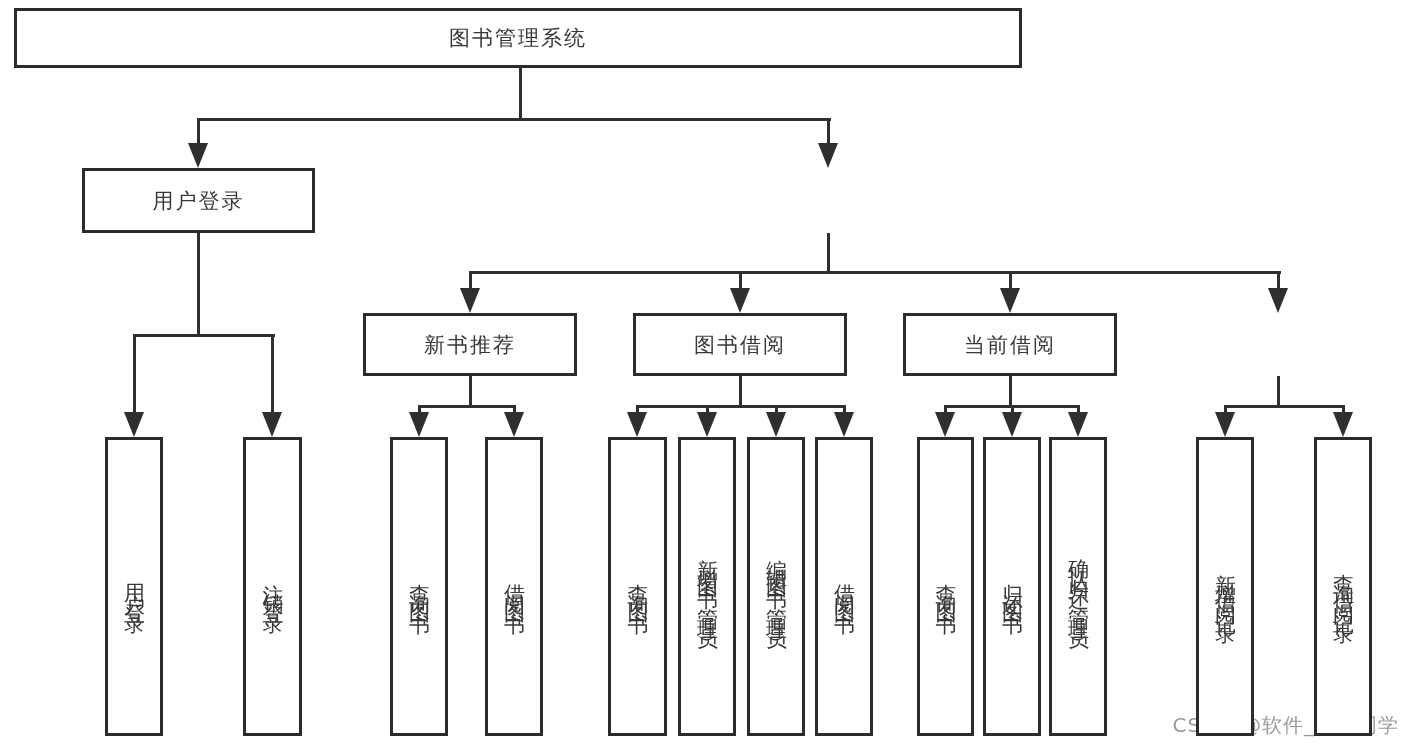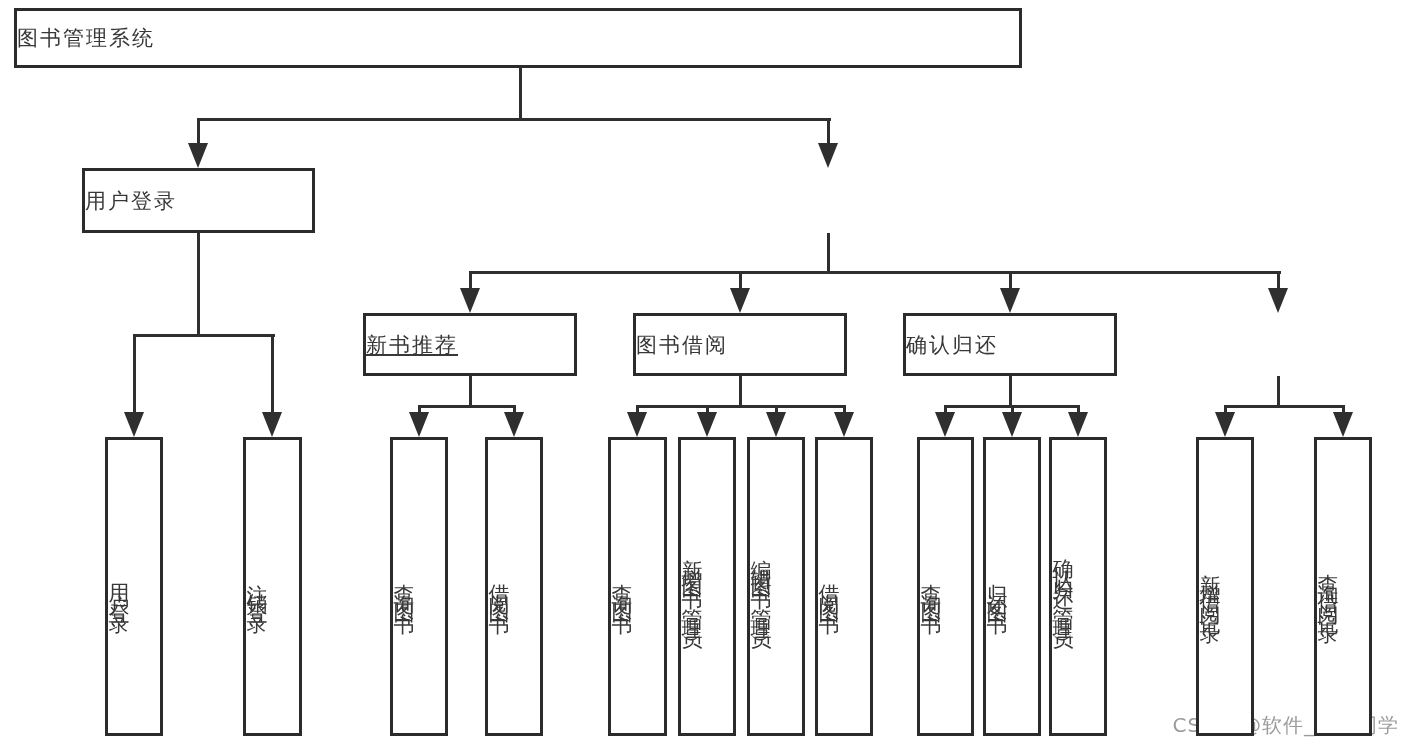--- a/index.html
+++ b/index.html
@@ -15,21 +15,21 @@
     background: #ffffff;
     overflow: hidden;
   }
   .node {
     position: absolute;
     box-sizing: border-box;
     border: 3px solid #2b2b2b;
     background: #ffffff;
     display: flex;
     align-items: center;
-    justify-content: flex-start;
+    justify-content: center;
     color: #383838;
   }
   .node .lbl {
     font-size: 21px;
     letter-spacing: 2px;
     white-space: nowrap;
     color: #383838;
   }
   .node.vertical .lbl {
     writing-mode: vertical-rl;
@@ -115,28 +115,28 @@
     <div class="arrow" style="left: 1002px; top: 412px; border-top-color: rgb(47, 47, 47);"></div>
     <div class="arrow" style="left: 1068px; top: 412px; border-top-color: rgb(47, 47, 47);"></div>
     <div class="arrow" style="left: 1215px; top: 412px; border-top-color: rgb(47, 47, 47);"></div>
     <div class="arrow" style="left: 1333px; top: 412px; border-top-color: rgb(47, 47, 47);"></div>
     <div class="node" style="left: 14px; top: 8px; width: 1008px; height: 60px; border-color: rgb(43, 43, 43);">
       <span class="lbl">图书管理系统</span>
     </div>
     <div class="node" style="left: 82px; top: 168px; width: 233px; height: 65px; border-color: rgb(43, 43, 43);">
       <span class="lbl">用户登录</span>
     </div>
-    <div class="node" style="left: 363px; top: 313px; width: 214px; height: 63px; border-color: rgb(43, 43, 43); text-decoration: underline;">
+    <div class="node" style="left: 363px; top: 313px; width: 214px; height: 63px; border-color: rgb(43, 43, 43);">
       <span class="lbl">新书推荐</span>
     </div>
     <div class="node" style="left: 633px; top: 313px; width: 214px; height: 63px; border-color: rgb(43, 43, 43);">
       <span class="lbl">图书借阅</span>
     </div>
     <div class="node" style="left: 903px; top: 313px; width: 214px; height: 63px; border-color: rgb(43, 43, 43);">
-      <span class="lbl">确认归还</span>
+      <span class="lbl">当前借阅</span>
     </div>
     <div class="node vertical" style="left: 105px; top: 437px; width: 58px; height: 299px; border-color: rgb(43, 43, 43);">
       <span class="lbl">用户登录</span>
     </div>
     <div class="node vertical" style="left: 243px; top: 437px; width: 59px; height: 299px; border-color: rgb(43, 43, 43);">
       <span class="lbl">注销登录</span>
     </div>
     <div class="node vertical" style="left: 390px; top: 437px; width: 58px; height: 299px; border-color: rgb(43, 43, 43);">
       <span class="lbl">查询图书</span>
     </div>

